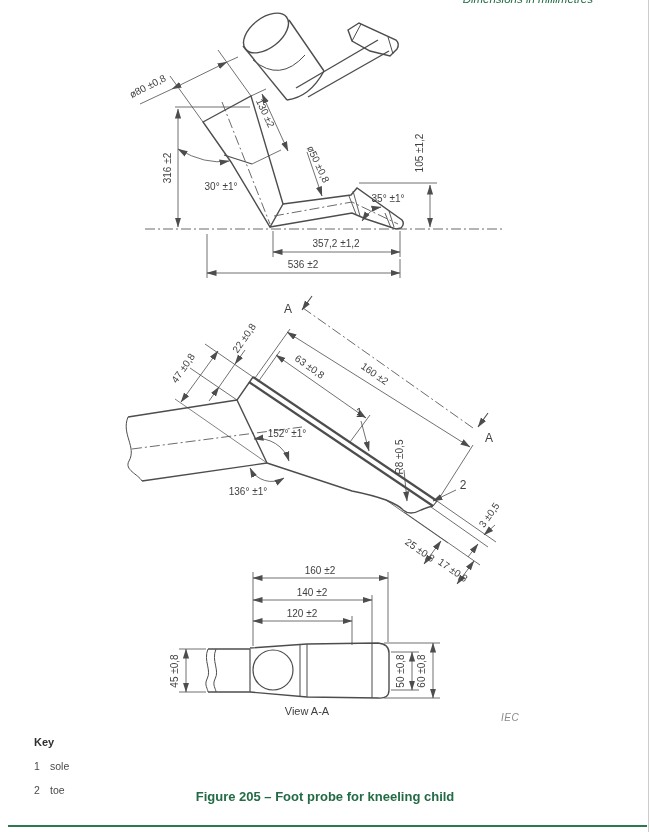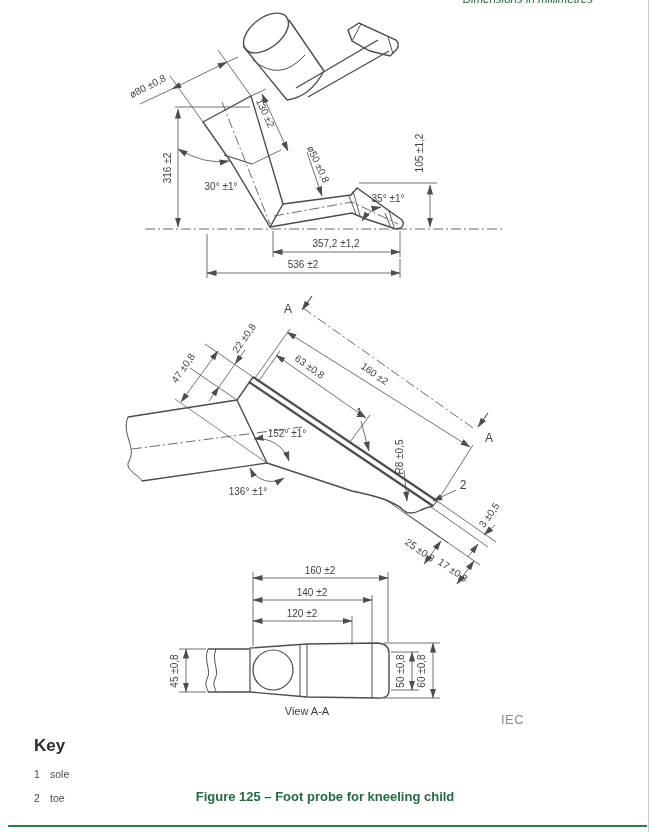--- a/index.html
+++ b/index.html
@@ -1,23 +1,23 @@
 <!DOCTYPE html>
 <html><head>
 <meta charset="utf-8">
 <style>
   html,body{margin:0;padding:0;background:#ffffff;}
   .page{position:relative;width:650px;height:832px;background:#fff;overflow:hidden;
         font-family:"Liberation Sans", sans-serif;}
   .dim-note{position:absolute;top:-7px;right:57px;font-size:11.5px;font-style:italic;
             color:#226b45;}
-  .iec-mark{position:absolute;left:501px;top:712px;font-size:13px;
+  .iec-mark{position:absolute;left:501px;top:712px;font-size:10px;font-style:italic;
             color:#8a8a8a;letter-spacing:.5px;}
   .key-block{position:absolute;left:34px;top:736px;color:#3a3a3a;}
-  .key-title{font-size:17px;font-weight:bold;color:#2e2e2e;margin-bottom:4px;}
+  .key-title{font-size:11px;font-weight:bold;color:#2e2e2e;margin-bottom:4px;}
   .key-row{font-size:10.5px;margin-top:12px;color:#4a4a4a;}
   .key-num{display:inline-block;width:16px;}
   .fig-caption{position:absolute;left:0;top:789px;width:100%;text-align:center;
                font-size:13px;font-weight:bold;color:#226b45;}
   .green-rule{position:absolute;left:8px;right:3px;top:825px;height:2px;background:#2a7a4e;}
   .right-border{position:absolute;right:1px;top:0;bottom:0;width:1px;background:#cdcdcd;}
   svg{position:absolute;left:0;top:0;}
   svg text{font-family:"Liberation Sans",sans-serif;font-size:10px;fill:#3f3f3f;}
   svg text.marker-a{font-size:12px;}
   .ln{stroke:#4d4d4d;fill:none;}
@@ -234,17 +234,17 @@
   <div class="key-block">
     <div class="key-title">Key</div>
     <div class="key-row">
       <span class="key-num">1</span><span>sole</span>
     </div>
     <div class="key-row">
       <span class="key-num">2</span><span>toe</span>
     </div>
   </div>
 
-  <div class="fig-caption">Figure 125 – Foot probe for kneeling child</div>
+  <div class="fig-caption">Figure 205 – Foot probe for kneeling child</div>
 
   <div class="green-rule"></div>
   <div class="right-border"></div>
 </div>
 
 </body></html>

